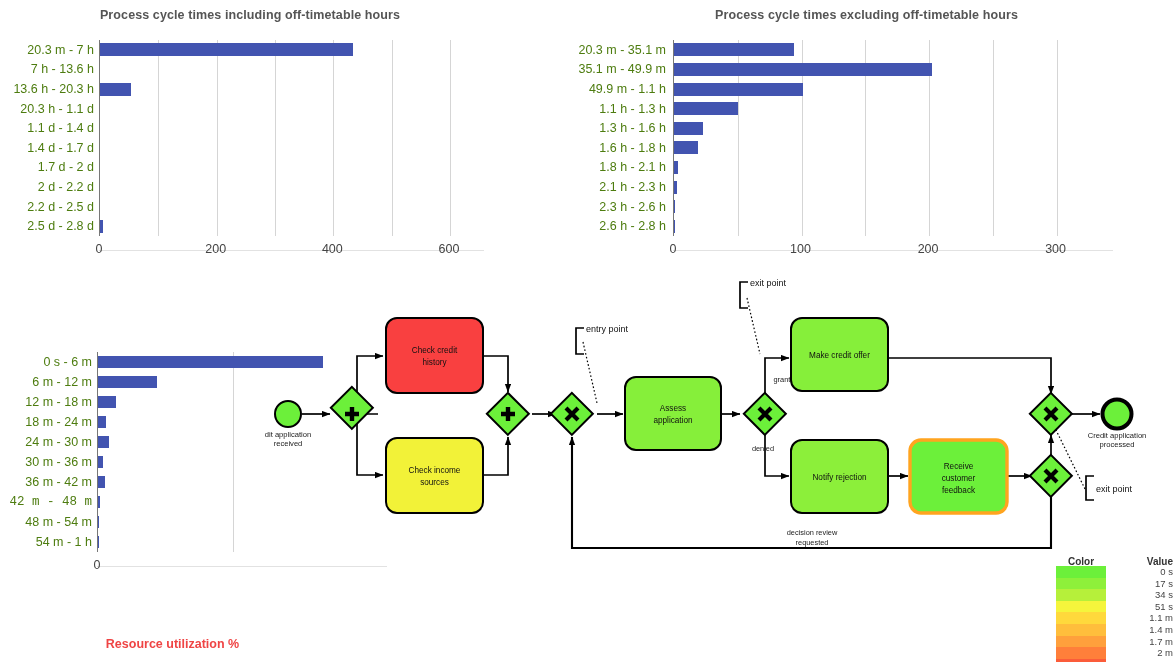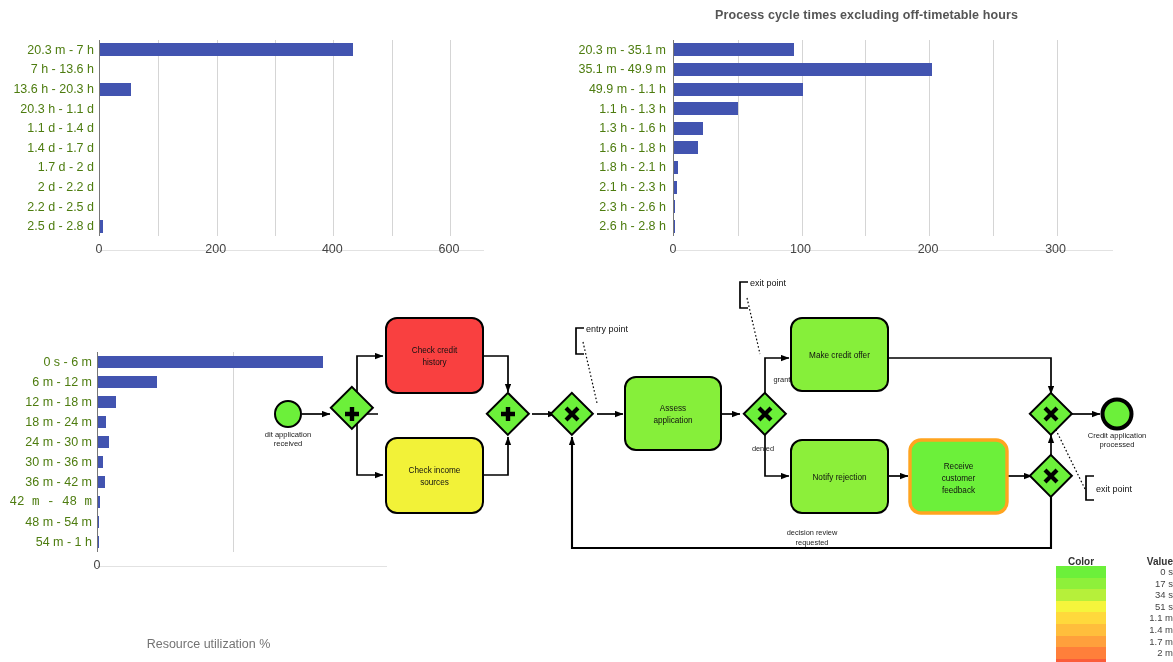--- a/index.html
+++ b/index.html
@@ -63,27 +63,28 @@
   .legend-head{
     font-size:10px;font-weight:bold;color:#333333;
   }
   .legend-val{
     font-size:9.5px;color:#444444;text-align:right;line-height:1;
   }
   .swatch{width:50px;}
   .swatch div{height:11.6px;}
 
   .res-title{
-    position:absolute;font-size:12.5px;font-weight:normal;color:#737373;margin-left:36px;
+    position:absolute;font-size:12.5px;font-weight:bold;color:#ef4444;
   }
 </style>
 </head>
 <body>
 
 <div class="panel" id="chart1" style="left:0;top:8px;width:500px;height:265px;">
+  <div class="chart-title" style="width:500px;">Process cycle times including off-timetable hours</div>
   <div class="chart-body" id="c1body" style="position:absolute;left:0;top:32px;width:500px;height:230px;">
       <div class="cat-labels" style="left: 0px; top: 0px; width: 94px;">
         <div class="cat-label" style="top: 9.8px; right: 0px;">20.3 m - 7 h</div>
         <div class="cat-label" style="top: 29.4px; right: 0px;">7 h - 13.6 h</div>
         <div class="cat-label" style="top: 49px; right: 0px;">13.6 h - 20.3 h</div>
         <div class="cat-label" style="top: 68.6px; right: 0px;">20.3 h - 1.1 d</div>
         <div class="cat-label" style="top: 88.2px; right: 0px;">1.1 d - 1.4 d</div>
         <div class="cat-label" style="top: 107.8px; right: 0px;">1.4 d - 1.7 d</div>
         <div class="cat-label" style="top: 127.4px; right: 0px;">1.7 d - 2 d</div>
         <div class="cat-label" style="top: 147px; right: 0px;">2 d - 2.2 d</div>

